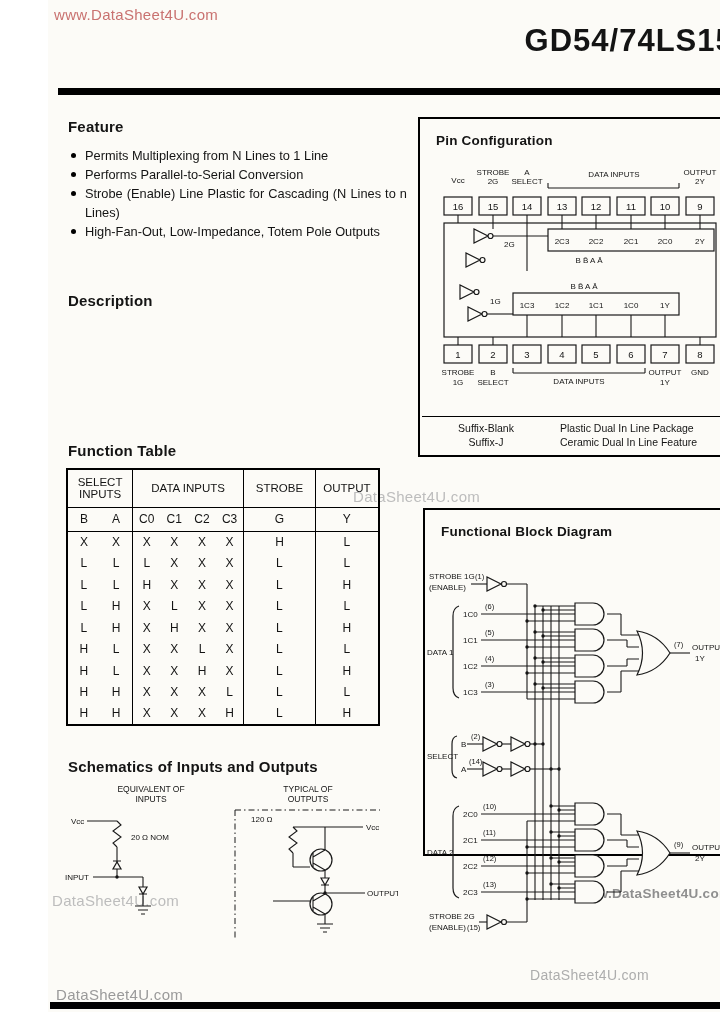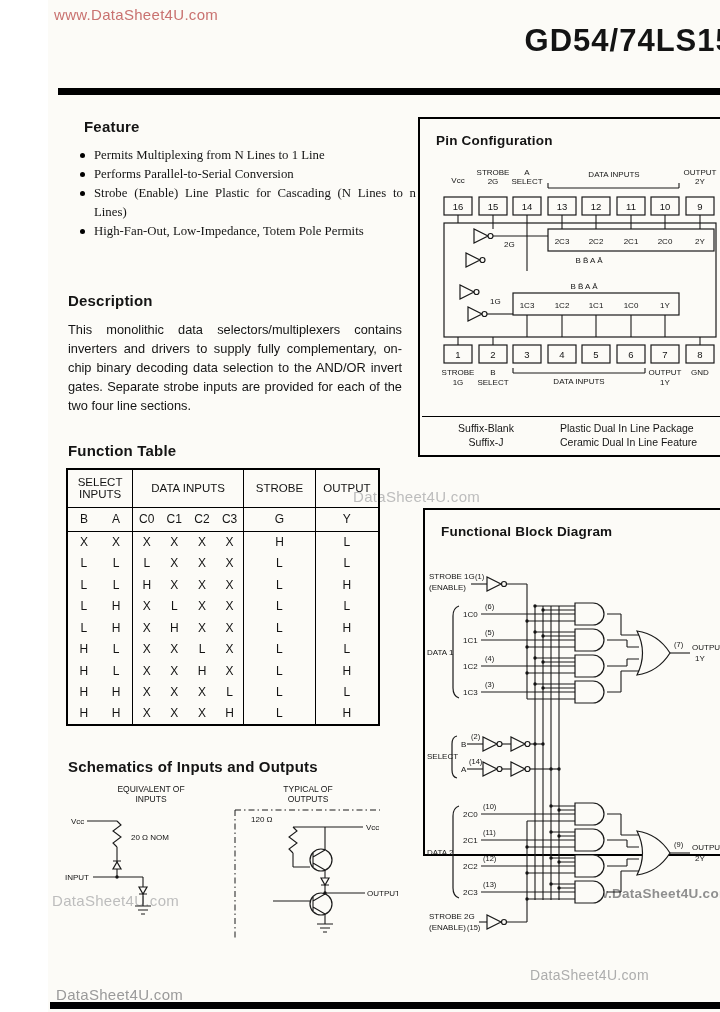--- a/index.html
+++ b/index.html
@@ -16,21 +16,21 @@
   .wm-bold { font-weight:bold; color:#8f8f8f; font-size:13.5px; }
   .wm-light { color:#bdbdbd; }
   
   .part-number { position:absolute; top:23px; right:16px; font-size:31px; font-weight:bold; letter-spacing:1px; }
   .doc-title { position:absolute; top:56px; left:36px; font-size:19.5px; font-weight:bold; letter-spacing:1.2px; white-space:nowrap; }
   .header-rule { position:absolute; top:88px; left:10px; width:700px; height:7px; background:#000; }
   .bottom-rule { position:absolute; top:1002px; left:2px; width:716px; height:7px; background:#000; }
   .page-number { position:absolute; top:986px; right:16px; font-size:13px; font-weight:bold; }
   
   .sec-heading { position:absolute; font-size:15px; font-weight:bold; letter-spacing:.2px; }
-  .feature-list { position:absolute; top:146px; left:32px; width:336px; list-style:none;font-family:Liberation Serif, serif; }
+  .feature-list { position:absolute; top:146px; left:23px; width:336px; list-style:none; }
   .feature-list li { display:flex; gap:9px; font-size:12.8px; line-height:19px; }
   .feature-list .dot { width:5px; height:5px; border-radius:50%; background:#000; margin-top:7px; flex:none; }
   .feature-list span.txt { text-align:justify; flex:1; }
   .desc-text { position:absolute; top:320px; left:20px; width:334px; font-size:12.8px; line-height:19px; text-align:justify; }
   
   .fn-table { position:absolute; top:468px; left:18px; width:314px; border-collapse:collapse; text-align:center; border:2px solid #000; }
   .fn-table col.gend { border-right:1.5px solid #000; }
   .fn-table th { font-weight:normal; }
   .fn-table thead tr.group-row th { height:38px; font-size:11.5px; border-bottom:1.5px solid #000; vertical-align:middle; }
   .fn-table thead tr.sub-row th { height:24px; font-size:12px; border-bottom:1.5px solid #000; }
@@ -71,42 +71,41 @@
   <div class="wm" style="left:674px; top:344px; font-size:14px;">DataSheet4U</div>
   <div class="wm wm-light" style="left:305px; top:488px;">DataSheet4U.com</div>
   <div class="wm wm-light" style="left:4px; top:892px;">DataSheet4U.com</div>
   <div class="wm wm-bold" style="left:528px; top:886px;">www.DataSheet4U.com</div>
   <div class="wm" style="left:482px; top:967px; font-size:14px;">DataSheet4U.com</div>
   <div class="wm" style="left:8px; top:986px; color:#9a9a9a;">DataSheet4U.com</div>
 
   <div class="part-number">GD54/74LS153</div>
   <div class="header-rule"></div>
 
-  <div class="sec-heading" style="top:118px; left:36px;">Feature</div>
+  <div class="sec-heading" style="top:118px; left:20px;">Feature</div>
   <ul class="feature-list">
     <li>
         <span class="dot"></span>
         <span class="txt">Permits Multiplexing from N Lines to 1 Line</span>
       </li>
     <li>
         <span class="dot"></span>
         <span class="txt">Performs Parallel-to-Serial Conversion</span>
       </li>
     <li>
         <span class="dot"></span>
         <span class="txt">Strobe (Enable) Line Plastic for Cascading (N Lines to n Lines)</span>
       </li>
     <li>
         <span class="dot"></span>
-        <span class="txt">High-Fan-Out, Low-Impedance, Totem Pole Permits</span>
+        <span class="txt">High-Fan-Out, Low-Impedance, Totem Pole Outputs</span>
       </li>
   </ul>
 
   <div class="sec-heading" style="top:292px; left:20px;">Description</div>
-  <p class="desc-text">This monolithic data selectors/multiplexers contains inverters and drivers to supply fully complementary, on-chip binary decoding data selection to the AND/OR invert gates. Separate strobe inputs are provided for each of the two four line sections.</p>
 
   <div class="sec-heading" style="top:442px; left:20px;">Function Table</div>
   <table class="fn-table">
     <colgroup>
       <col style="width:33px">
         <col style="width:33px" class="gend">
       <col style="width:28px">
         <col style="width:28px">
         <col style="width:28px">
         <col style="width:28px" class="gend">

